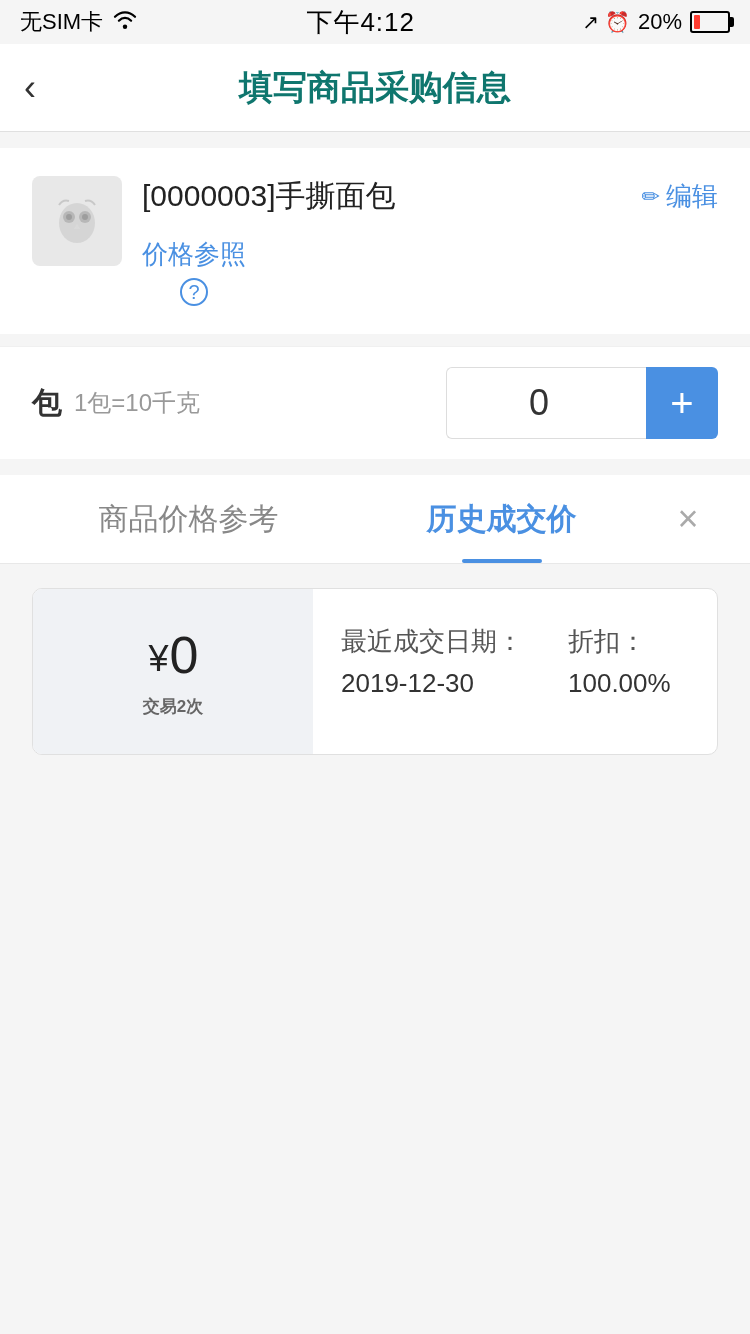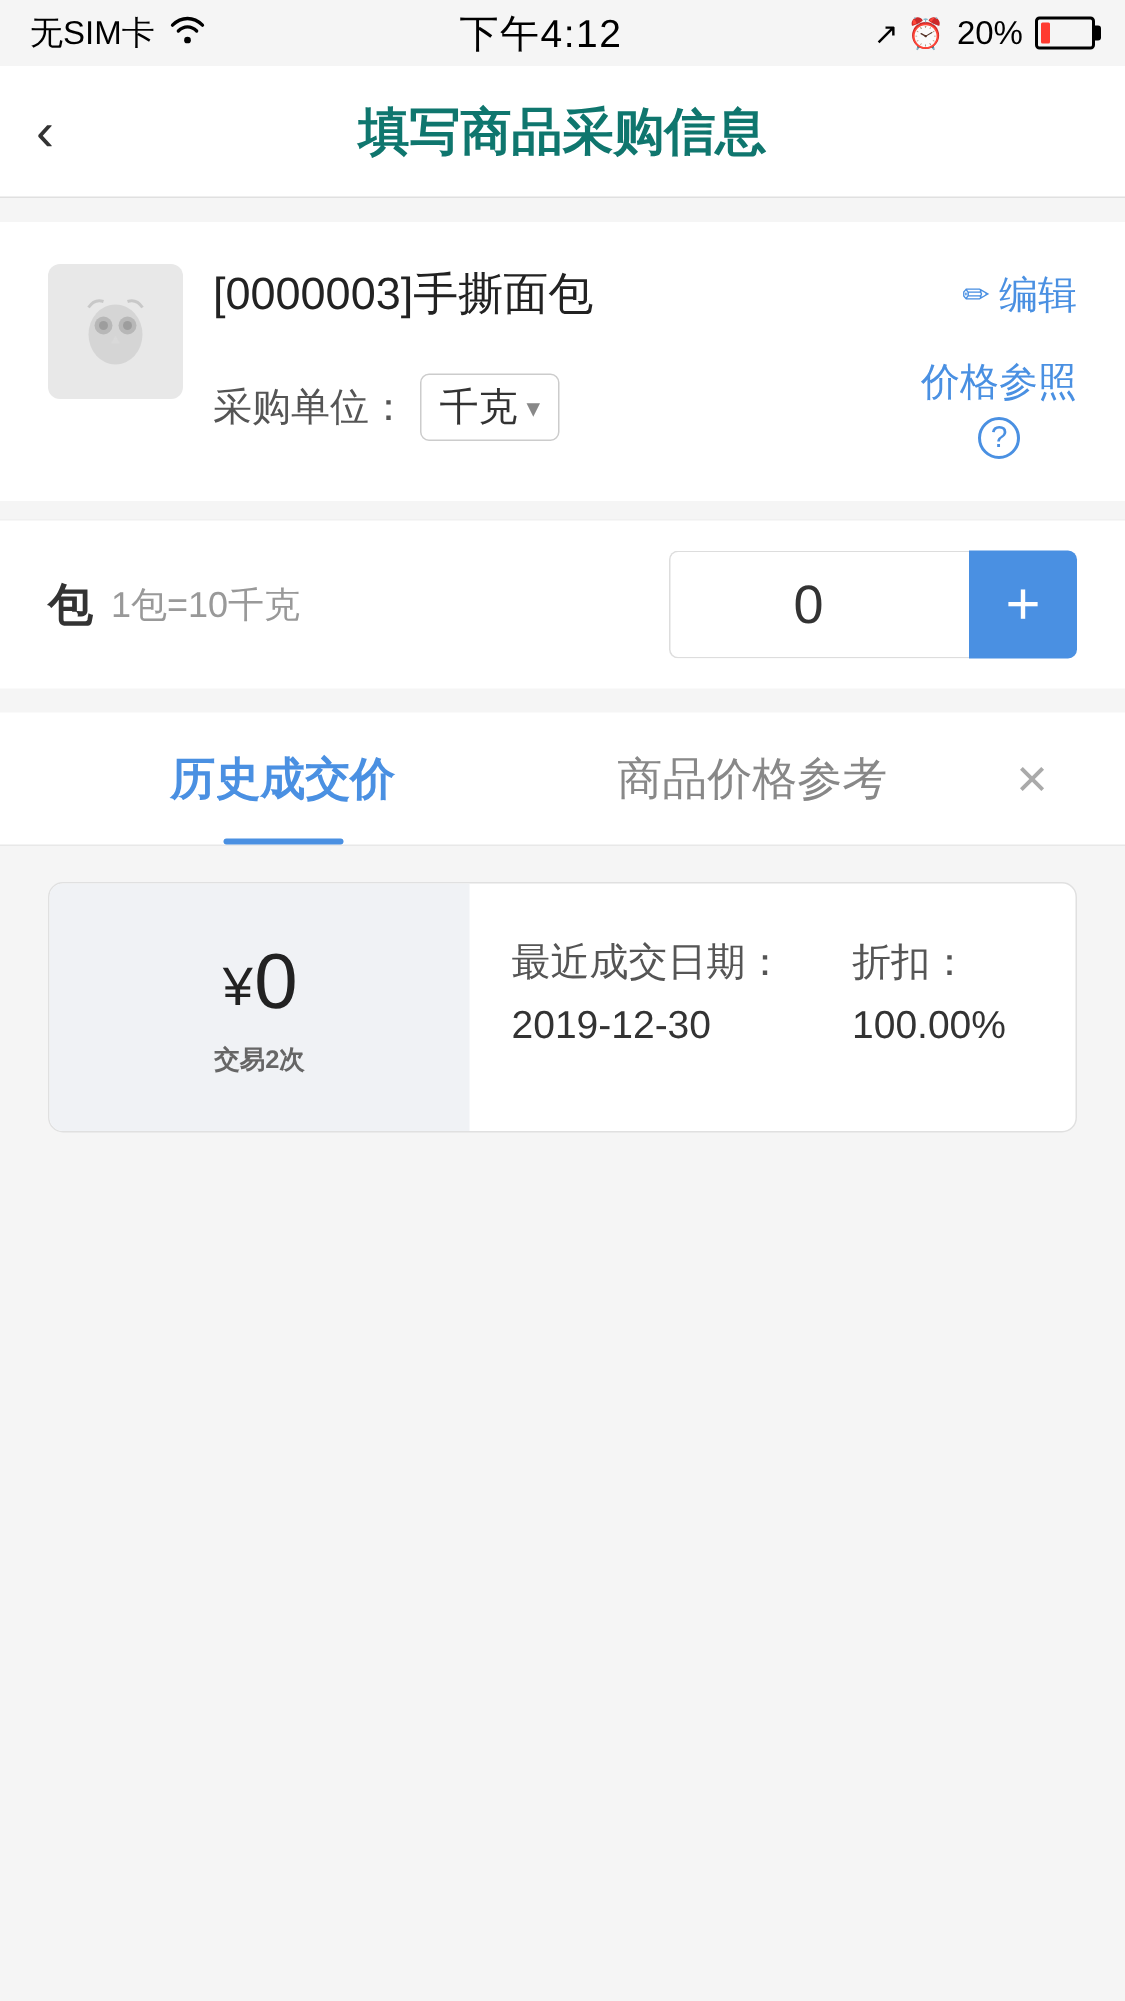--- a/index.html
+++ b/index.html
@@ -410,52 +410,45 @@
   </div>
   <div class="product-info">
     <div class="product-name-row">
       <span class="product-name">[0000003]手撕面包</span>
       <div class="edit-btn">
         <span class="edit-icon">✏</span>
         <span>编辑</span>
       </div>
     </div>
     <div class="unit-row">
-      <div style="display:flex;align-items:center;">
-        <span class="unit-label">采购单位：</span>
-        <div class="unit-select">
-          <span>千克</span>
-          <span class="caret">▾</span>
-        </div>
-      </div>
       <div class="price-ref-btn">
         <span>价格参照</span>
         <div class="help-icon">?</div>
       </div>
     </div>
   </div>
 </div>
 
 <div class="qty-row">
   <div class="qty-unit-info">
     <span class="qty-unit-badge">包</span>
     <span class="qty-conversion">1包=10千克</span>
   </div>
   <div class="qty-input-area">
     <input class="qty-input" type="number" value="0" style="">
     <button class="qty-plus">+</button>
   </div>
 </div>
 
 <div class="tabs-row">
+  <div class="tab-item">
+    <span>商品价格参考</span>
+  </div>
   <div class="tab-item active">
     <span>历史成交价</span>
-  </div>
-  <div class="tab-item">
-    <span>商品价格参考</span>
   </div>
   <div class="tab-close">
     <span>×</span>
   </div>
 </div>
 
 <div class="history-card">
   <div class="history-price-left">
     <div class="history-price-value">
       <span class="yen">¥</span><span>0</span>

